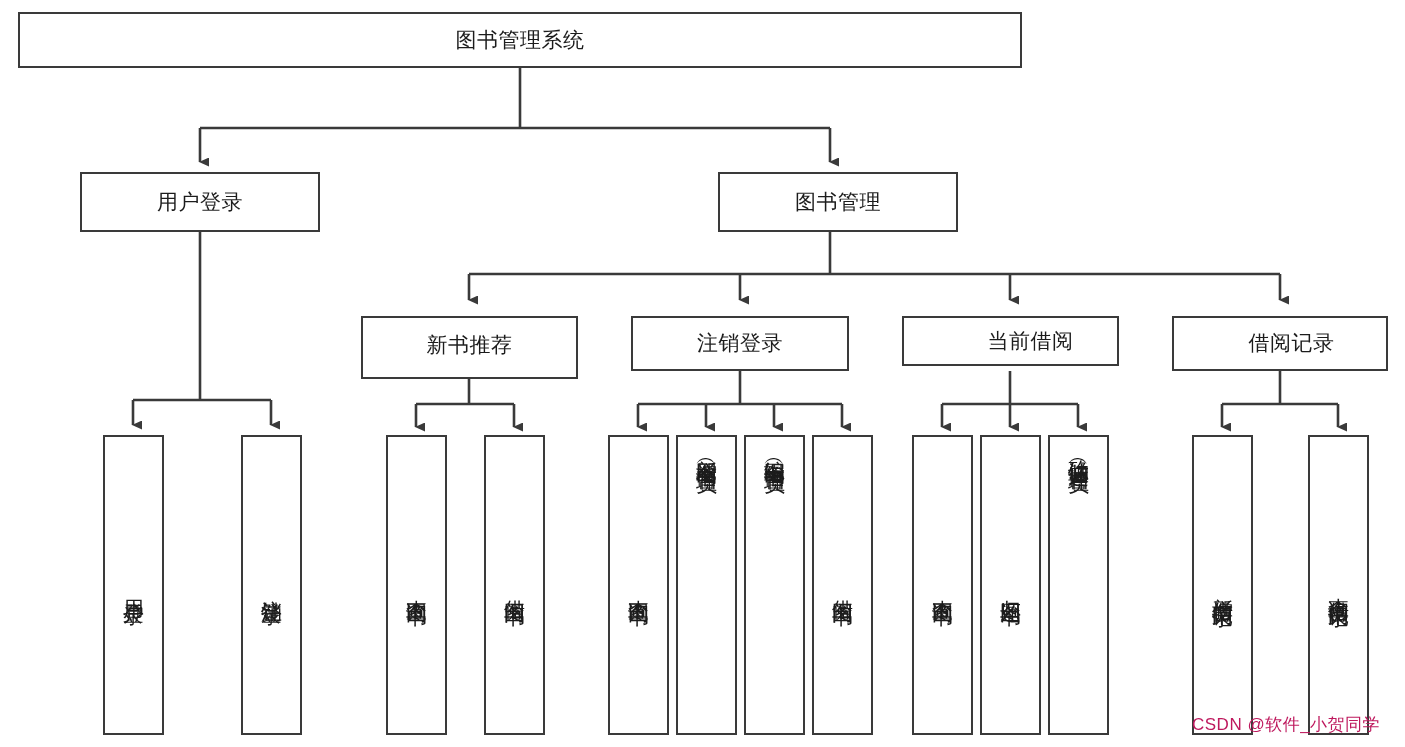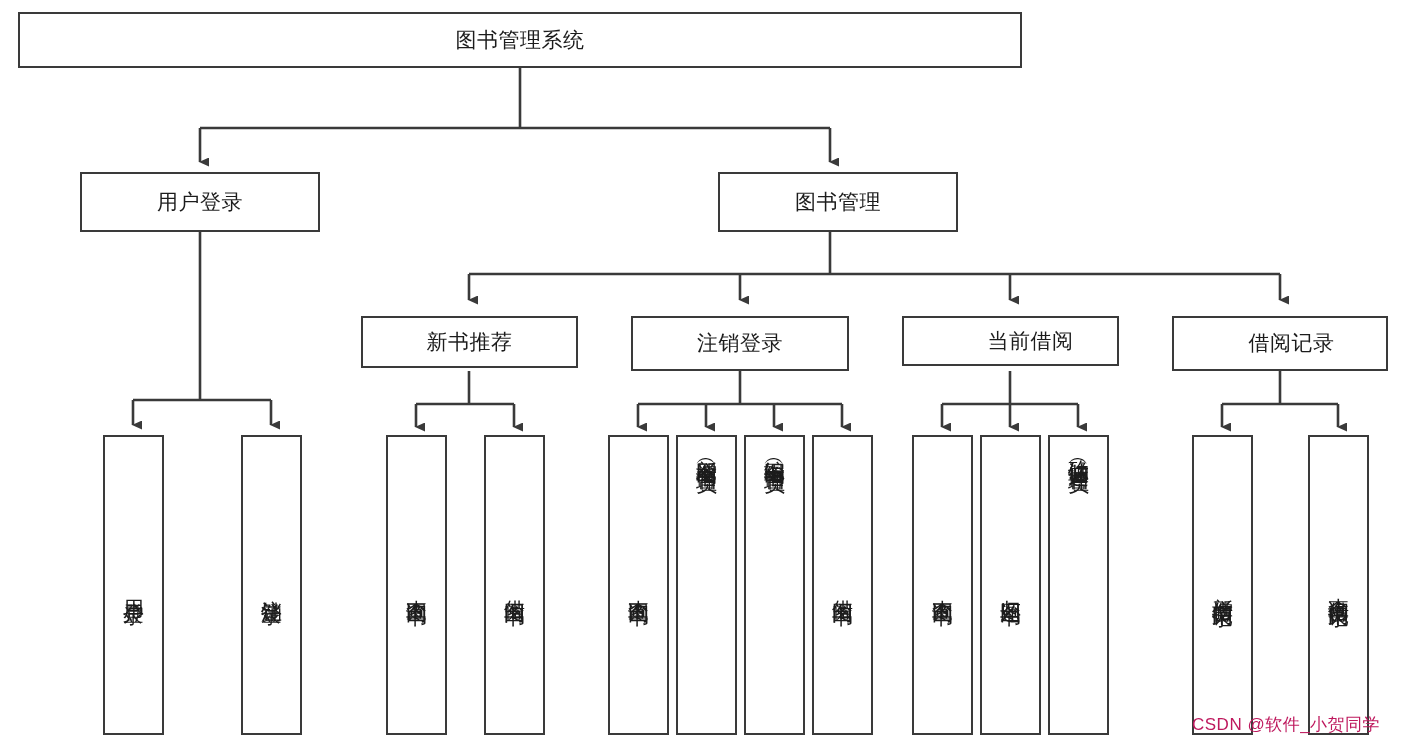--- a/index.html
+++ b/index.html
@@ -135,21 +135,21 @@
     <span class="label">图书管理系统</span>
   </div>
 
   <div class="node horiz" style="left:80px; top:172px; width:240px; height:60px;">
     <span class="label">用户登录</span>
   </div>
   <div class="node horiz" style="left:710px; top:172px; width:240px; height:60px;margin-left:8px;">
     <span class="label">图书管理</span>
   </div>
 
-  <div class="node horiz" style="left:361px; top:316px; width:217px; height:52px;">
+  <div class="node horiz" style="left:361px; top:316px; width:217px; height:63px;font-family:Liberation Mono, monospace;">
     <span class="label">新书推荐</span>
   </div>
   <div class="node horiz" style="left:631px; top:316px; width:218px; height:55px;">
     <span class="label">注销登录</span>
   </div>
   <div class="node horiz" style="left:902px; top:316px; width:217px; height:50px;padding-left:40px;">
     <span class="label">当前借阅</span>
   </div>
   <div class="node horiz" style="left:1172px; top:316px; width:216px; height:55px;padding-left:23px;">
     <span class="label">借阅记录</span>

